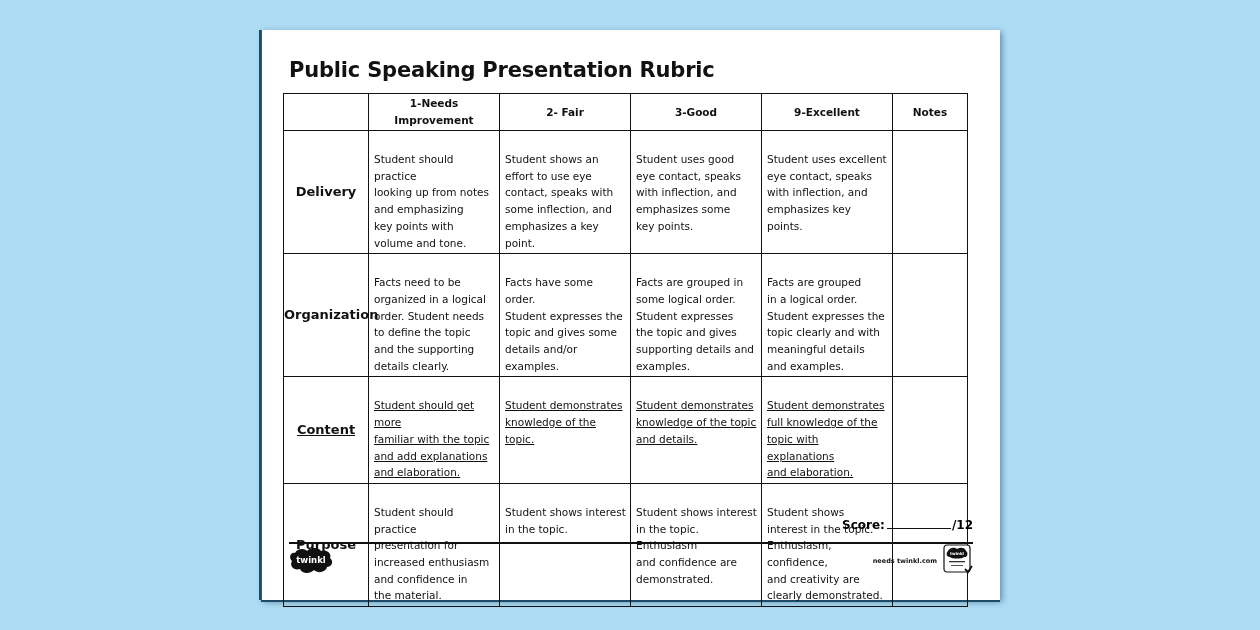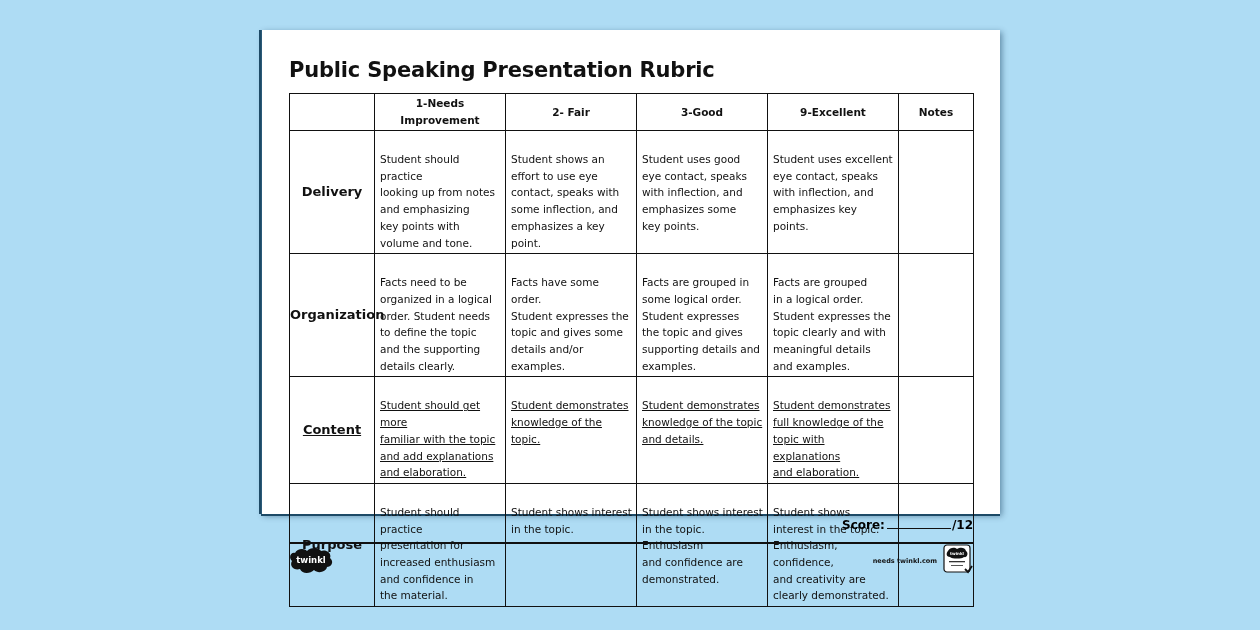--- a/index.html
+++ b/index.html
@@ -6,36 +6,36 @@
     body {
       width: 1260px; height: 630px;
       background: #aedcf4;
       position: relative;
       overflow: hidden;
       font-family: "DejaVu Sans", sans-serif;
     }
     .page {
       position: absolute;
       left: 261px; top: 30px;
-      width: 738px; height: 484px;
+      width: 738px; height: 570px;
       background: #ffffff;
       box-shadow: -2px 0 0 #1d4a66, 0 2px 0 #1d4a66, 2px 2px 6px rgba(0,40,70,0.45);
       border-left: 1px solid #2b5a78;
     }
     .title {
       position: absolute;
       left: 27px; top: 28px;
       font-size: 21px;
       font-weight: bold;
       color: #111;
       letter-spacing: -0.2px;
     }
     table.rubric {
       position: absolute;
-      left: 27px; top: 63px;
+      left: 21px; top: 63px;
       width: 684px;
       border-collapse: collapse;
       table-layout: fixed;
       font-size: 10.5px;
       color: #111;
     }
     table.rubric td, table.rubric th {
       border: 1.5px solid #111;
       vertical-align: top;
       padding: 20px 4px 2px 5px;

